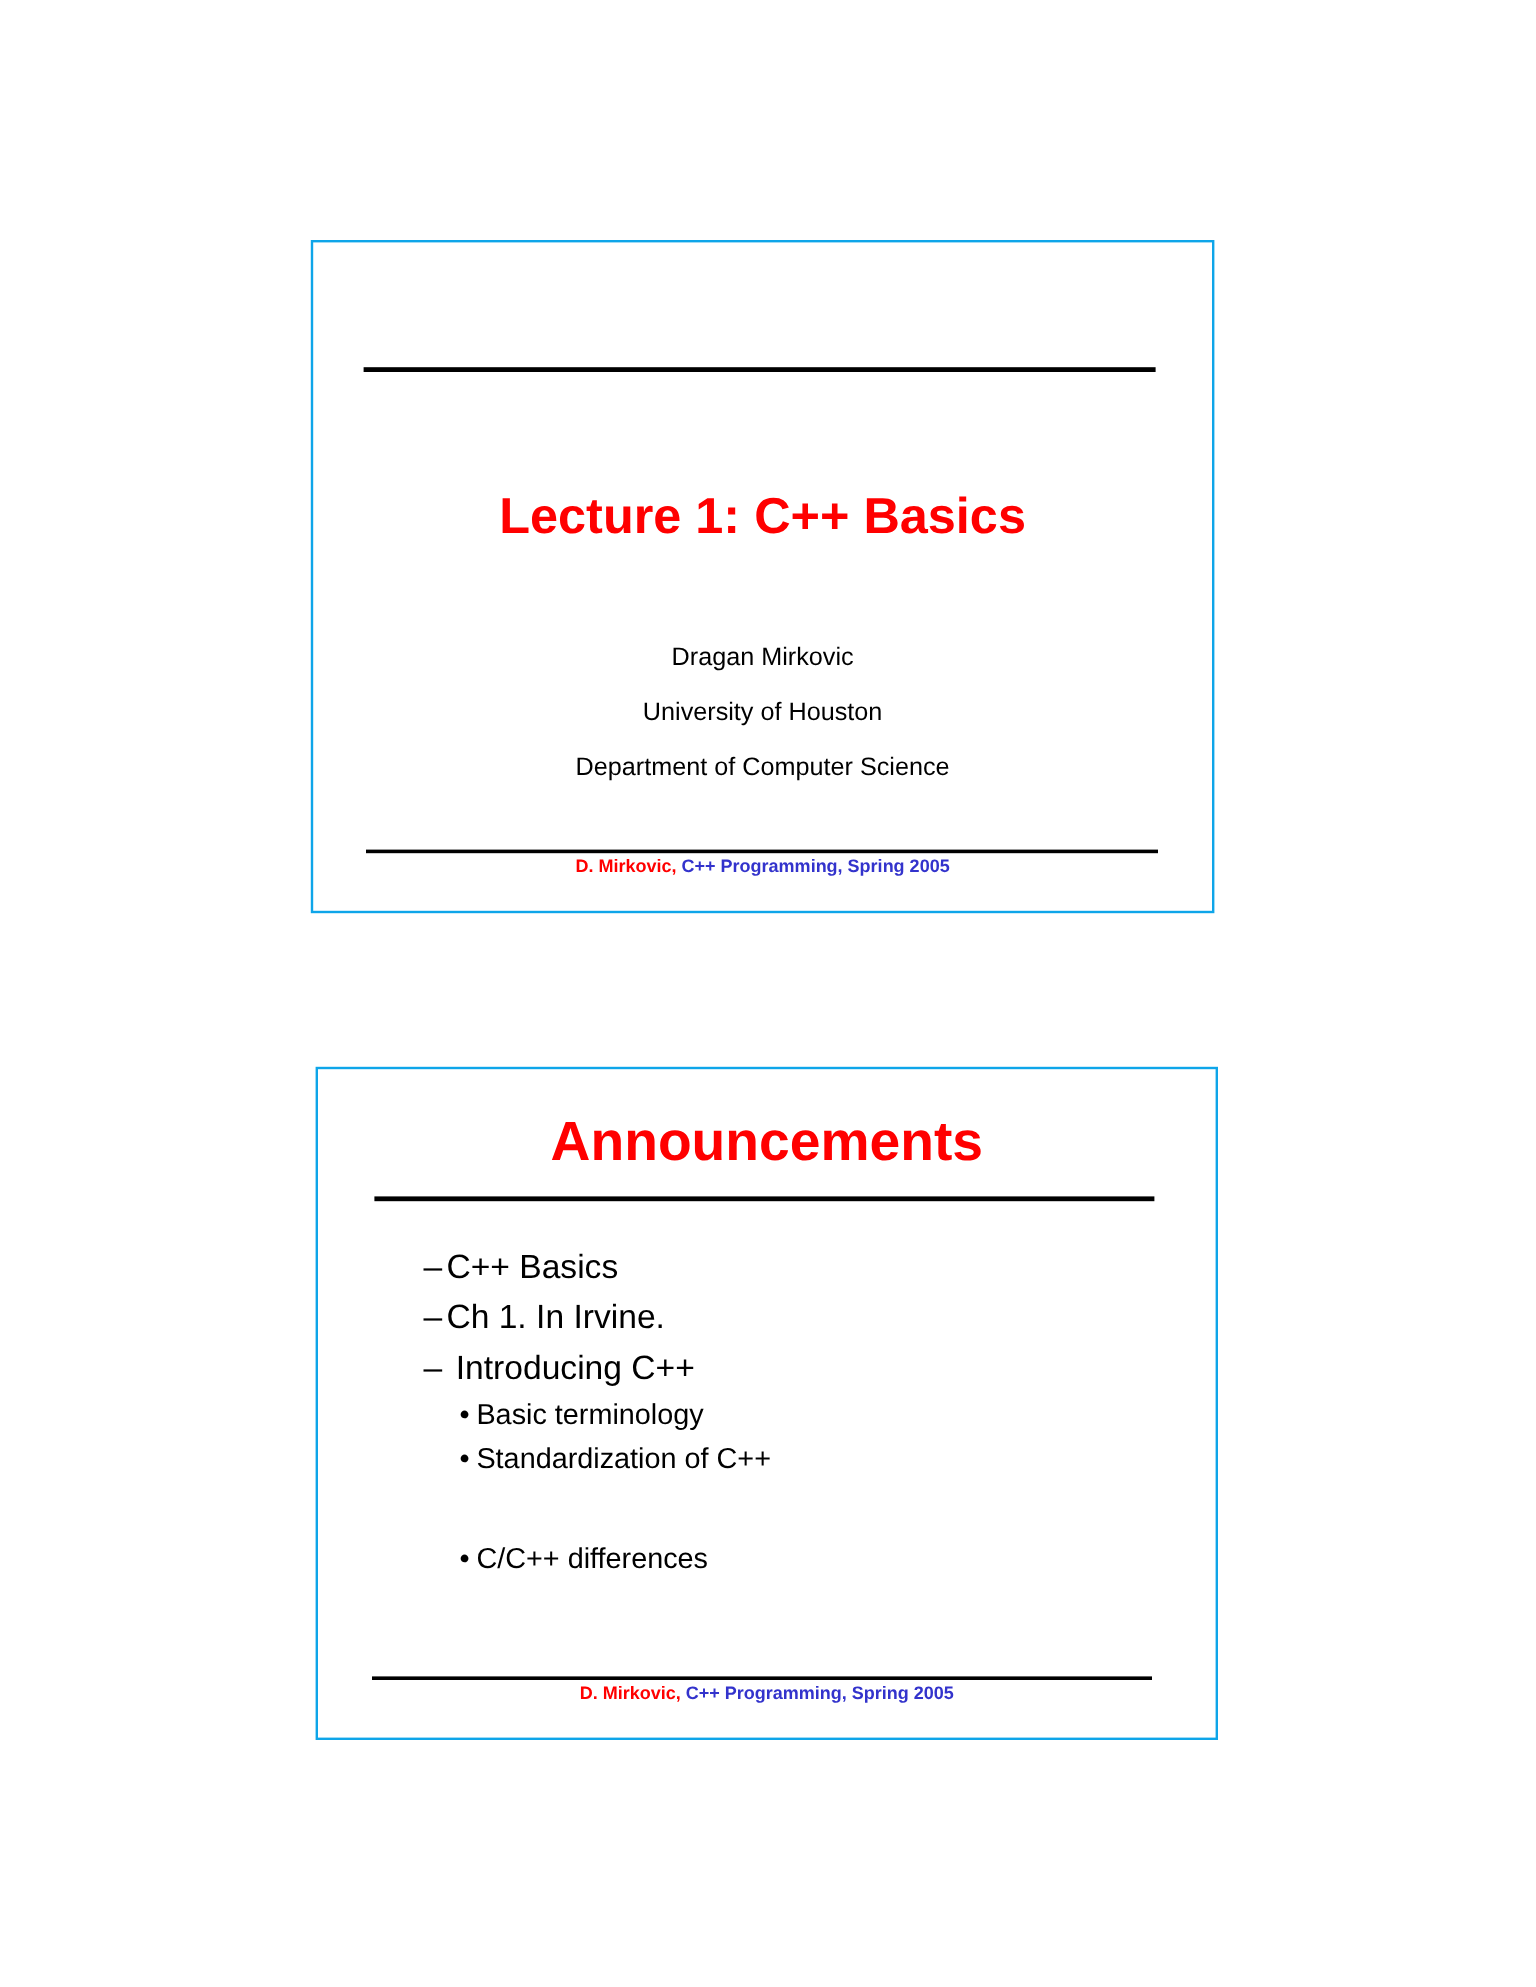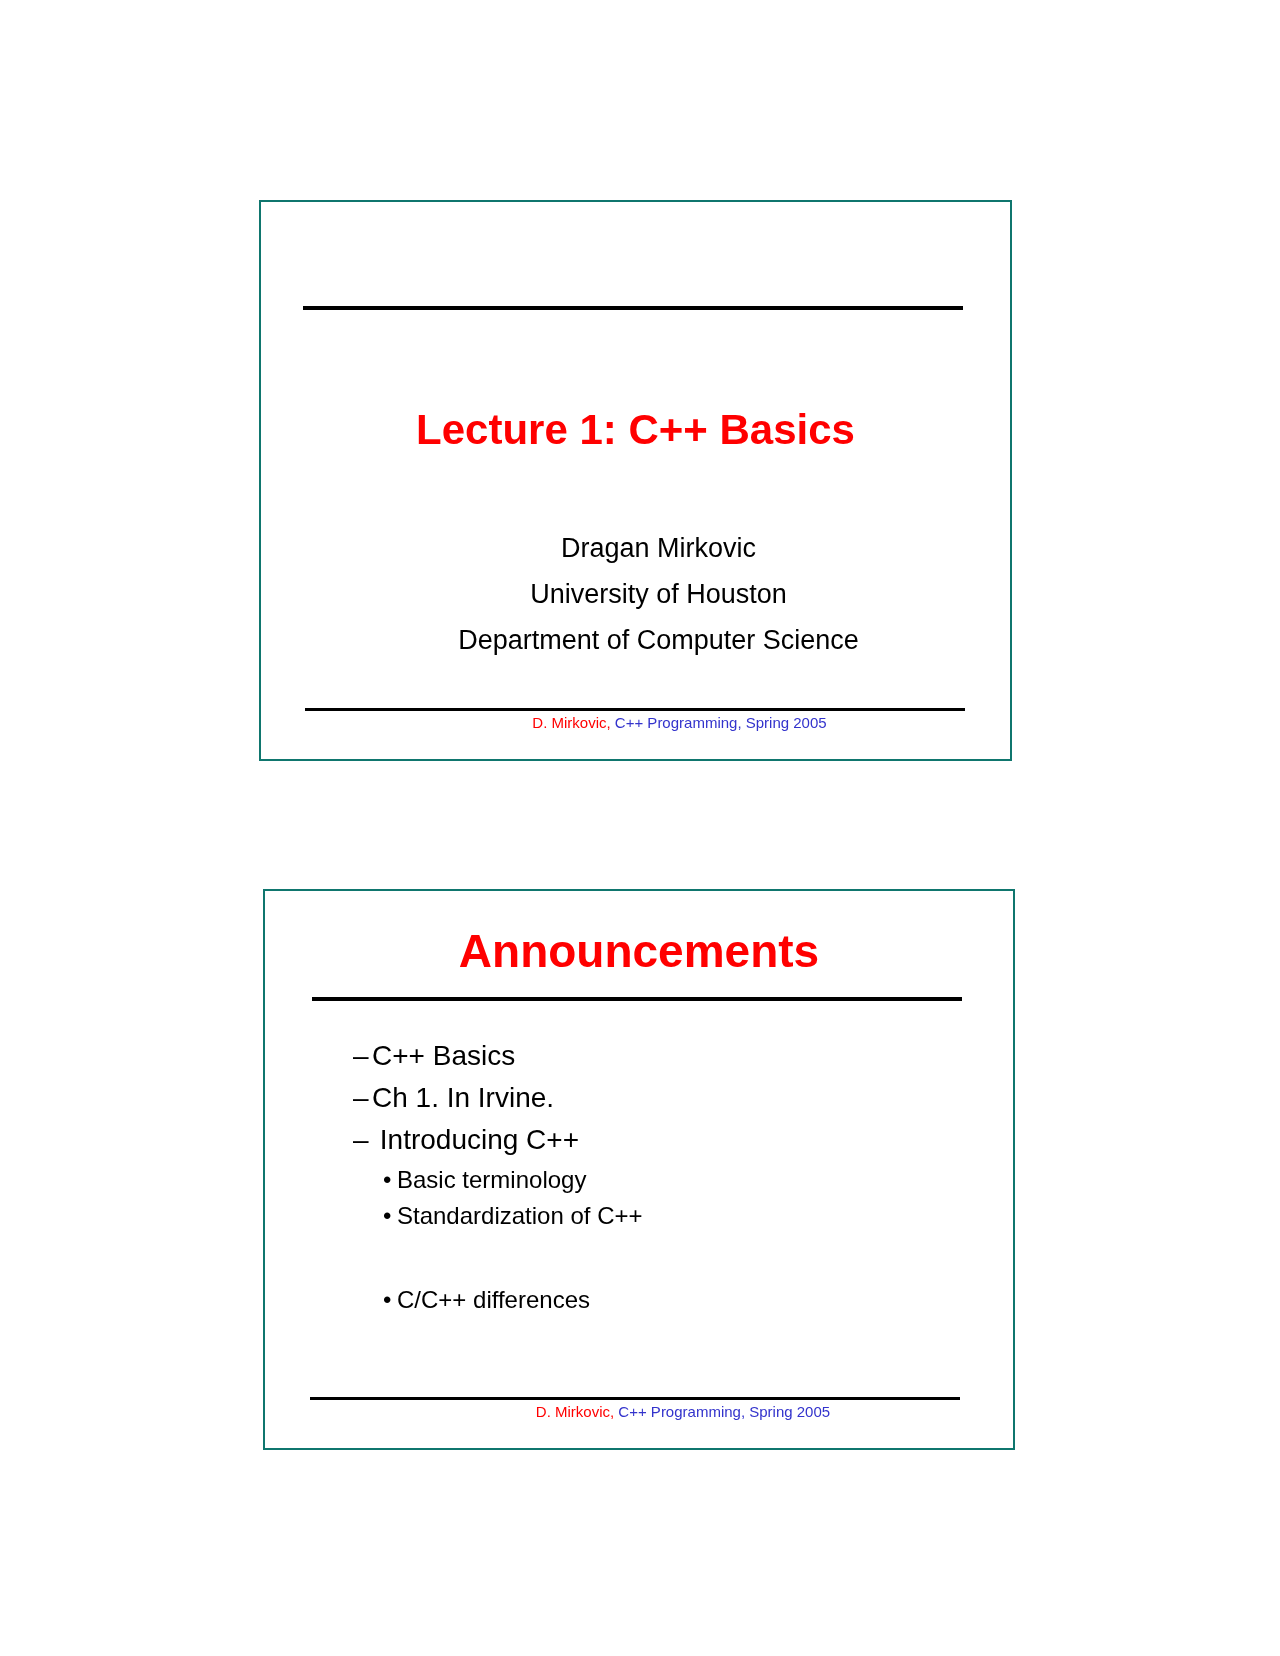--- a/index.html
+++ b/index.html
@@ -10,21 +10,21 @@
   body {
     width: 1280px;
     height: 1656px;
     position: relative;
     font-family: "Liberation Sans", sans-serif;
     color: #000000;
   }
   .slide {
     position: absolute;
     box-sizing: border-box;
-    border: 2px solid #0f766e;
+    border: 2px solid #0ea5e9;
     background: #ffffff;
   }
   #slide1 { left: 259px; top: 200px; width: 753px; height: 561px; }
   #slide2 { left: 263px; top: 889px; width: 752px; height: 561px; padding-left: 36px; }
 
   .rule {
     position: absolute;
     background: #000000;
   }
   #s1-top-rule    { left: 42px; top: 104px; width: 660px; height: 4px; }
@@ -43,37 +43,35 @@
   }
   #s1-title { top: 202px; font-size: 42px; line-height: 52px; }
   #s2-title { top: 34px;  font-size: 46px; line-height: 52px; }
 
   .author-block {
     position: absolute;
     left: 0;
     top: 323px;
     width: 100%;
     text-align: center;
-    font-size: 27px;
+    font-size: 21px;
     line-height: 46px;
     color: #000000;
-    margin-left: 23px;
   }
 
   .footer {
     position: absolute;
     left: 0;
     top: 511px;
     width: 100%;
     text-align: center;
     font-size: 15px;
     line-height: 20px;
-    font-weight: normal;
+    font-weight: bold;
     white-space: pre;
-    margin-left: 44px;
   }
   .footer .f-red  { color: #ff0000; }
   .footer .f-blue { color: #3333cc; }
 
   .bullet-list {
     position: absolute;
     left: 0;
     top: 144px;
     width: 100%;
   }

